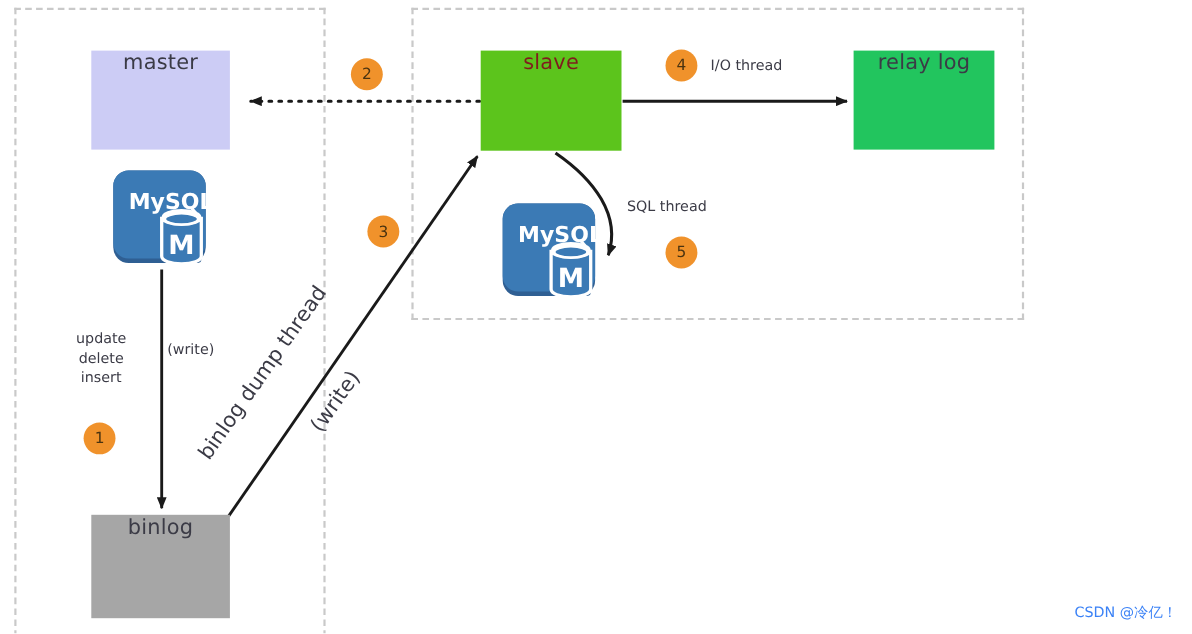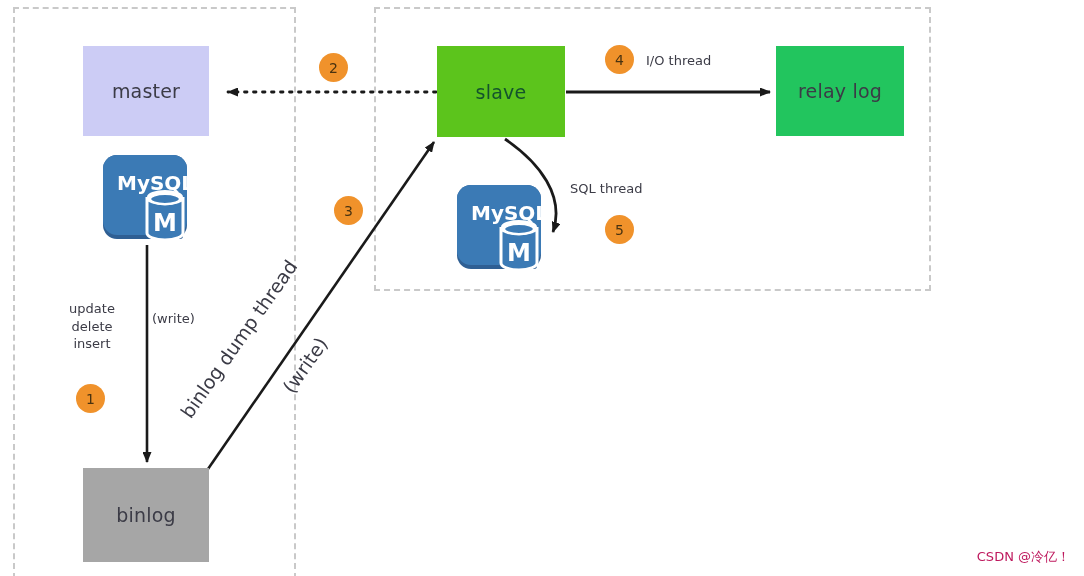--- a/index.html
+++ b/index.html
@@ -33,40 +33,39 @@
   #zone-slave {
     left: 374px;
     top: 7px;
     width: 557px;
     height: 284px;
   }
   .node {
     position: absolute;
     box-sizing: border-box;
     display: flex;
-    align-items: center;
     justify-content: center;
     font-size: 19px;
     color: #3b3b46;
     letter-spacing: 0.2px;
   }
   #node-master {
     left: 83px;
     top: 46px;
     width: 126px;
     height: 90px;
     background: #ccccf5;
   }
   #node-slave {
     left: 437px;
     top: 46px;
     width: 128px;
     height: 91px;
     background: #5cc41c;
-    color: #14532d;
+    color: #7f1d1d;
   }
   #node-relaylog {
     left: 776px;
     top: 46px;
     width: 128px;
     height: 90px;
     background: #22c55e;
   }
   #node-binlog {
     left: 83px;
@@ -147,21 +146,21 @@
     left: 296px;
     top: 375px;
     transform: rotate(-55deg);
   }
 
   #watermark {
     position: absolute;
     right: 14px;
     bottom: 10px;
     font-size: 13px;
-    color: #be185d;
+    color: #3b82f6;
     white-space: nowrap;
   }
 
   svg.arrows {
     position: absolute;
     left: 0;
     top: 0;
     width: 1084px;
     height: 576px;
     pointer-events: none;

